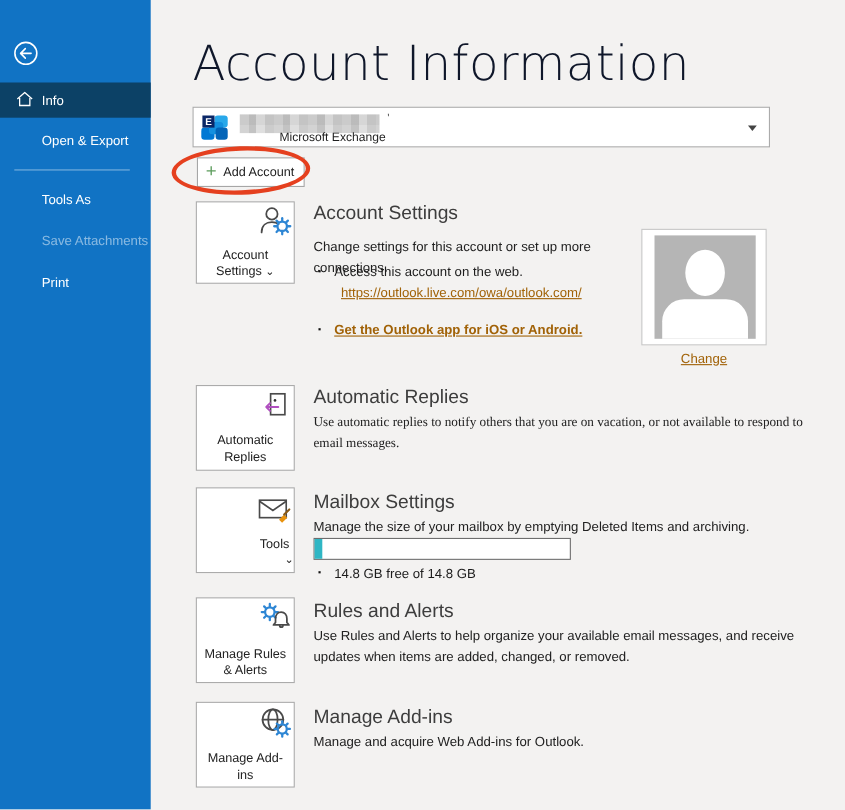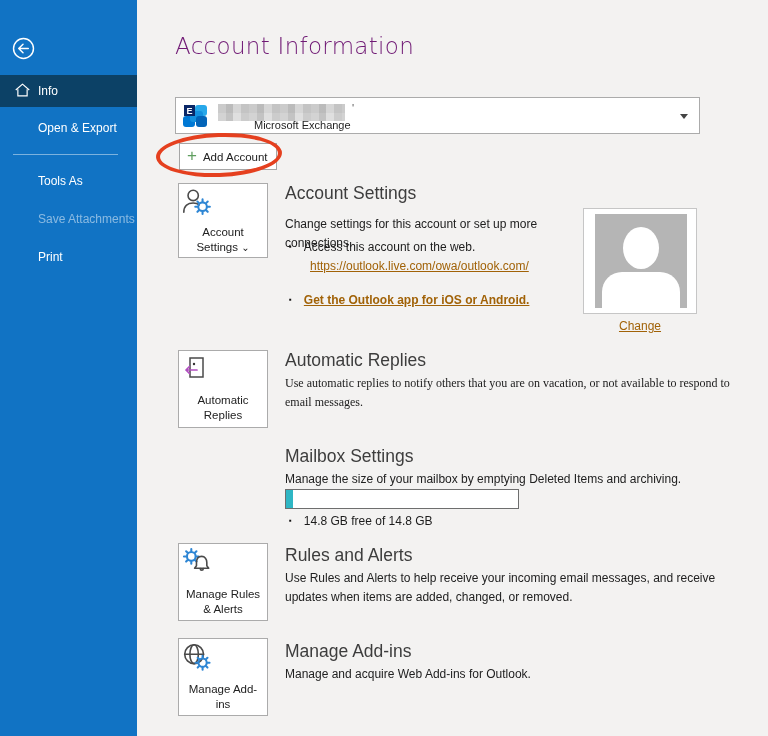--- a/index.html
+++ b/index.html
@@ -15,22 +15,22 @@
   .nav-info { top:75px; height:32px; background:#0c4166; }
   .nav-info .nav-label { top:9px; }
   .home-ic { position:absolute; left:14px; top:7px; }
   .nav-open { top:121px; height:16px; }
   .nav-saveas { top:174px; height:16px; }
   .nav-saveatt { top:212px; height:16px; color:rgba(255,255,255,0.5); }
   .nav-print { top:250px; height:16px;padding-left:28px; }
   .nav-divider { position:absolute; left:13px; top:154px; width:105px; height:1px; background:rgba(255,255,255,0.45); }
 
   
-  .page-title { position:absolute; left:175px; top:33px; font-size:23px; font-weight:200;
-                font-family:"DejaVu Sans","Liberation Sans",sans-serif; color:#701a75; letter-spacing:0.3px; }
+  .page-title { position:absolute; left:175px; top:33px; font-size:44px; font-weight:200;
+                font-family:"DejaVu Sans","Liberation Sans",sans-serif; color:#0f172a; letter-spacing:0.3px; }
 
   .account-box { position:absolute; left:175px; top:97px; width:525px; height:37px; background:#fff;
                  border:1px solid #ababab; cursor:pointer; }
   .exch-ic { position:absolute; left:5px; top:4px; }
   .redacted { position:absolute; left:42px; top:6px; width:127px; height:17px;
               background:
                 repeating-linear-gradient(90deg, rgba(0,0,0,0.07) 0 8px, rgba(0,0,0,0.14) 8px 15px, rgba(0,0,0,0.02) 15px 23px, rgba(0,0,0,0.10) 23px 31px),
                 linear-gradient(180deg,#dadada 0 55%, #e3e3e3 55% 100%); }
   .redacted-suffix { position:absolute; left:176px; top:4px; font-size:11px; color:#555; }
   .provider { position:absolute; left:43px; bottom:2px; font-size:11px; color:#1f1f1f;padding-left:35px; }
@@ -38,21 +38,21 @@
               border-left:4px solid transparent; border-right:4px solid transparent; border-top:5px solid #444; }
 
   .add-btn { position:absolute; left:179px; top:143px; width:98px; height:27px; background:#fff;
              border:1px solid #a6a6a6; display:flex; align-items:center; cursor:pointer; }
   .add-plus { color:#5f9e5f; font-size:17px; font-weight:400; margin:0 6px 2px 7px; line-height:1; }
   .add-label { font-size:11.5px; color:#222; }
   .annotation { position:absolute; left:156px; top:133px; width:126px; height:44px; border:4px solid #e5401f;
                 border-radius:50%; transform:rotate(-2deg); pointer-events:none; }
 
   .big-btn { position:absolute; left:178px; width:90px; background:#fff; border:1px solid #ababab;
-             display:flex; flex-direction:column; align-items:flex-start; justify-content:center; gap:4px;
+             display:flex; flex-direction:column; align-items:flex-end; justify-content:center; gap:4px;
              cursor:pointer; text-align:center; }
   .big-btn .lbl { font-size:11.5px; color:#222; line-height:1.3; padding:0 4px; }
   .chev { font-size:10px; color:#222; line-height:0.6; }
 
   .sec-head { position:absolute; left:285px; font-size:17.5px; color:#3d3d3d; font-weight:400; }
   .sec-body { position:absolute; left:285px; font-size:12px; color:#212121; line-height:1.55; }
 
   .bullet-row { position:absolute; left:289px; font-size:12px; color:#1c1c1c; }
   .bullet-sq { font-size:8px; vertical-align:2px; margin-right:12px; color:#111; }
   a.lnk { color:#a16207; text-decoration:underline; cursor:pointer; }
@@ -191,20 +191,32 @@
         <rect x="11" y="3" width="13" height="19" fill="#fff" stroke="#4a4a4a" stroke-width="1.5"></rect>
         <circle cx="15" cy="9" r="1.2" fill="#333"></circle>
         <path d="M18 15 H7 M10.5 11.5 L7 15 l3.5 3.5" fill="none" stroke="#b14fc0" stroke-width="1.7" stroke-linecap="round" stroke-linejoin="round"></path>
       </svg>
     </span>
     <span class="lbl">Automatic Replies</span>
   </div>
   <div class="sec-head" style="top:350px;">Automatic Replies</div>
   <div class="sec-body" style="top:374px; width:462px;font-family:Liberation Serif, serif;">Use automatic replies to notify others that you are on vacation, or not available to respond to email messages.</div>
 
+  <div class="big-btn" style="top:443px; height:78px;">
+    <span>
+      <svg width="36" height="28" viewBox="0 0 38 30">
+        <rect x="5" y="4" width="26" height="17" fill="#fff" stroke="#4a4a4a" stroke-width="1.6"></rect>
+        <path d="M5 5 L18 14 L31 5" fill="none" stroke="#4a4a4a" stroke-width="1.6"></path>
+        <path d="M24 23 l5-5 3 3 -5 5z" fill="#e8920e"></path>
+        <path d="M29 18 l5-5" stroke="#8a5a17" stroke-width="2" stroke-linecap="round"></path>
+      </svg>
+    </span>
+    <span class="lbl">Tools</span>
+    <span class="chev">⌄</span>
+  </div>
   <div class="sec-head" style="top:446px;">Mailbox Settings</div>
   <div class="sec-body" style="top:470px; width:462px;">Manage the size of your mailbox by emptying Deleted Items and archiving.</div>
   <div class="progress">
     <div class="progress-fill" style="width:7px"></div>
   </div>
   <div class="bullet-row" style="top:514px;">
     <span class="bullet-sq">▪</span><span>14.8 GB free of 14.8 GB</span>
   </div>
 
   <div class="big-btn" style="top:543px; height:78px;">
@@ -221,21 +233,21 @@
           <line x1="18.5" y1="4.5" x2="16.8" y2="6.2"></line>
             <line x1="9.2" y1="13.8" x2="7.5" y2="15.5"></line>
         </g>
         <path class="st" d="M24 10 c-3.5 0-5.5 2.8-5.5 6.5 v3.5 l-2 2.5 h15 l-2-2.5 v-3.5 c0-3.7-2-6.5-5.5-6.5z"></path>
         <path class="st" d="M22.5 23 a1.6 1.6 0 0 0 3.2 0"></path>
       </svg>
     </span>
     <span class="lbl">Manage Rules &amp; Alerts</span>
   </div>
   <div class="sec-head" style="top:545px;">Rules and Alerts</div>
-  <div class="sec-body" style="top:569px; width:462px;">Use Rules and Alerts to help receive your incoming email messages, and receive updates when items are added, changed, or removed.</div>
+  <div class="sec-body" style="top:569px; width:462px;">Use Rules and Alerts to help organize your available email messages, and receive updates when items are added, changed, or removed.</div>
 
   <div class="big-btn" style="top:638px; height:78px;">
     <span>
       <svg width="34" height="32" viewBox="0 0 36 34">
         <circle class="st" cx="16" cy="13" r="10"></circle>
         <ellipse class="st" cx="16" cy="13" rx="4.5" ry="10"></ellipse>
         <line class="st" x1="6" y1="13" x2="26" y2="13"></line>
         <circle class="blue" cx="25" cy="22" r="4.4" fill="#fff"></circle>
         <g class="blue" stroke-width="2">
           <line x1="25" y1="14.6" x2="25" y2="16.8"></line>

